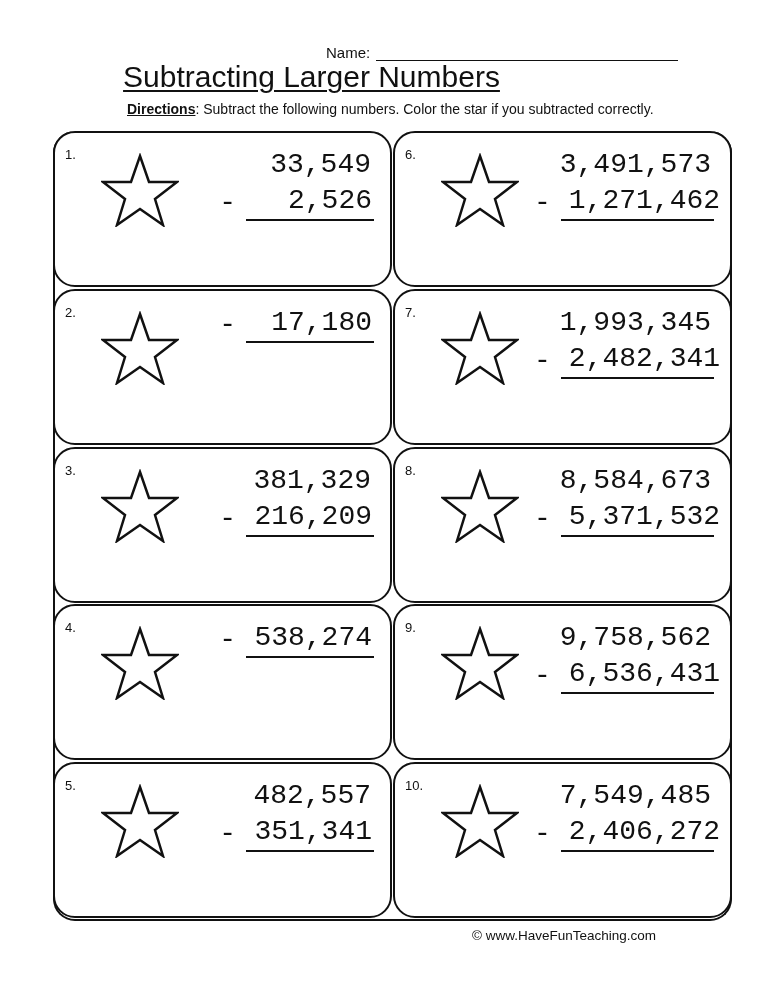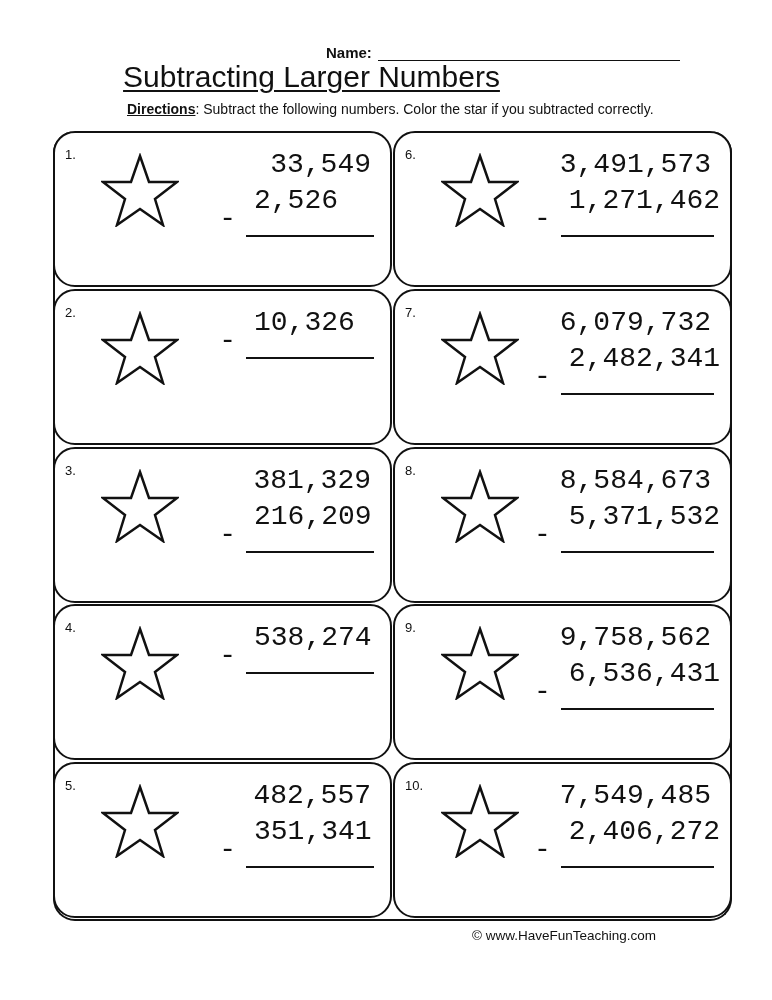--- a/index.html
+++ b/index.html
@@ -1,32 +1,32 @@
 <!DOCTYPE html>
 <html><head>
 <meta charset="utf-8">
 <style>
   html, body { margin:0; padding:0; background:#fff; }
   body { width:772px; height:1000px; position:relative; overflow:hidden; font-family:"Liberation Sans", sans-serif; color:#111; }
-  .name-row { position:absolute; left:326px; top:44px; font-size:15px; display:flex; align-items:flex-end;font-weight:bold; }
+  .name-row { position:absolute; left:326px; top:44px; font-size:15px; display:flex; align-items:flex-end; }
   .name-line { display:inline-block; width:302px; border-bottom:1.5px solid #111; margin-left:6px; height:16px; }
   .title { position:absolute; left:0; width:623px; top:60px; text-align:center; font-size:30px; }
   .title span { text-decoration:underline; text-decoration-thickness:2px; text-underline-offset:3px; }
   .directions { position:absolute; left:90px; top:101px; font-size:14px; }
   .directions .lbl { font-weight:bold; text-decoration:underline;padding-left:37px; }
   .frame { position:absolute; left:53px; top:131px; width:679px; height:790px; border-radius:22px; border-bottom:2px solid #111; border-left:2px solid #111; border-right:2px solid #111; box-sizing:border-box; }
   .grid { position:absolute; left:53px; top:131px; width:679px; height:787px; display:grid; grid-template-columns:339px 339px; grid-template-rows:repeat(5, 156px); column-gap:1px; row-gap:1.8px; }
   .cell { position:relative; border:2.5px solid #111; border-radius:22px; box-sizing:border-box; background:#fff; }
   .num { position:absolute; left:10px; top:14px; font-size:13px; }
   .star { position:absolute; left:46px; top:20px; width:78px; height:74px; }
   .problem { position:absolute; right:16px; top:14px; width:180px; text-align:right; font-size:28px; line-height:36px;font-family:Liberation Mono, monospace; }
   .problem .top { display:block; padding-right:3px; }
   .problem .bottom { display:flex; justify-content:flex-end; align-items:flex-end; }
   .minus { font-size:28px; margin-right:10px; }
-  .sub { display:inline-block; border-bottom:2.5px solid #111; padding:0 2px 16px 8px; min-width:118px; text-align:left; }
+  .sub { display:inline-block; border-bottom:2.5px solid #111; padding:0 2px 0 8px; min-width:118px; text-align:right; }
   .footer { position:absolute; left:472px; top:928px; font-size:13.5px;text-align:right; }
 </style>
 </head>
 <body>
 
 <div class="name-row">
   <span>Name:</span>
   <span class="name-line"></span>
 </div>
 
@@ -68,32 +68,32 @@
   </div>
 
   <div class="cell">
     <span class="num">2.</span>
     <svg class="star" viewBox="0 0 78 74">
       <polygon points="39,3 48,29 76,29 54,46 62,72 39,56 16,72 24,46 2,29 30,29" fill="#fff" stroke="#111" stroke-width="2.5" stroke-linejoin="miter"></polygon>
     </svg>
     <div class="problem">
       <span class="bottom">
         <span class="minus">-</span>
-        <span class="sub">10,326</span>
+        <span class="sub">17,180</span>
       </span>
     </div>
   </div>
 
   <div class="cell">
     <span class="num">7.</span>
     <svg class="star" viewBox="0 0 78 74">
       <polygon points="39,3 48,29 76,29 54,46 62,72 39,56 16,72 24,46 2,29 30,29" fill="#fff" stroke="#111" stroke-width="2.5" stroke-linejoin="miter"></polygon>
     </svg>
     <div class="problem">
-      <span class="top">6,079,732</span>
+      <span class="top">1,993,345</span>
       <span class="bottom">
         <span class="minus">-</span>
         <span class="sub">2,482,341</span>
       </span>
     </div>
   </div>
 
   <div class="cell">
     <span class="num">3.</span>
     <svg class="star" viewBox="0 0 78 74">

